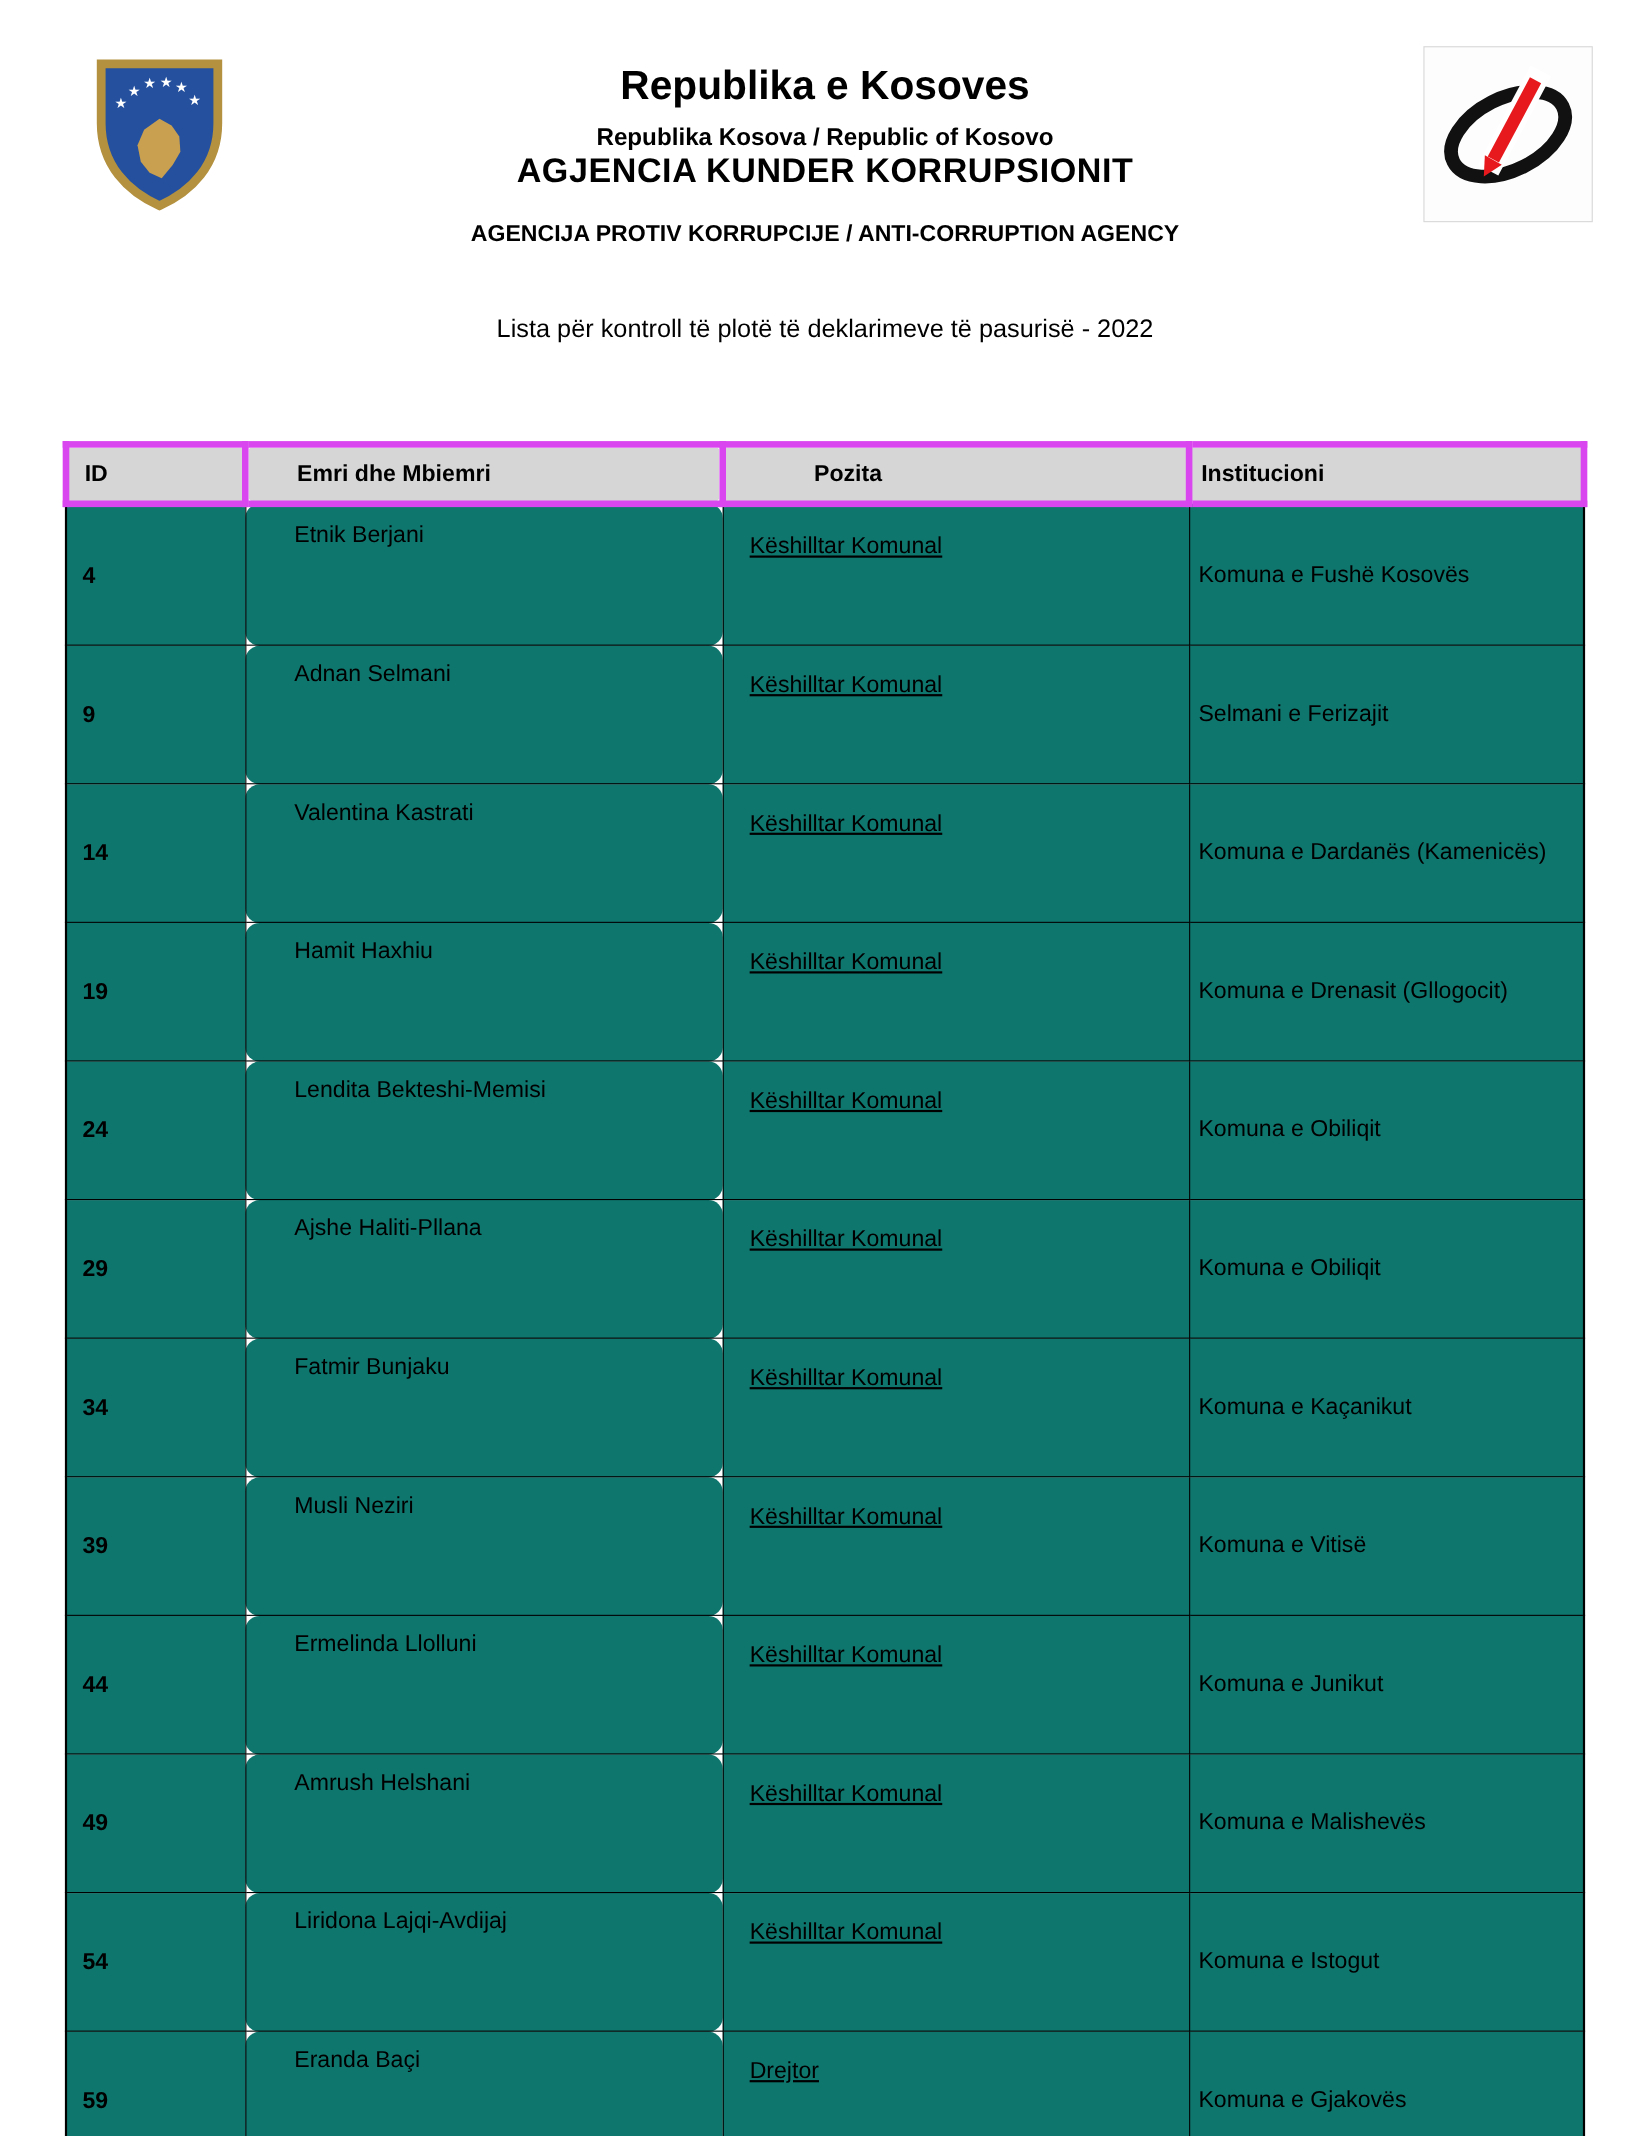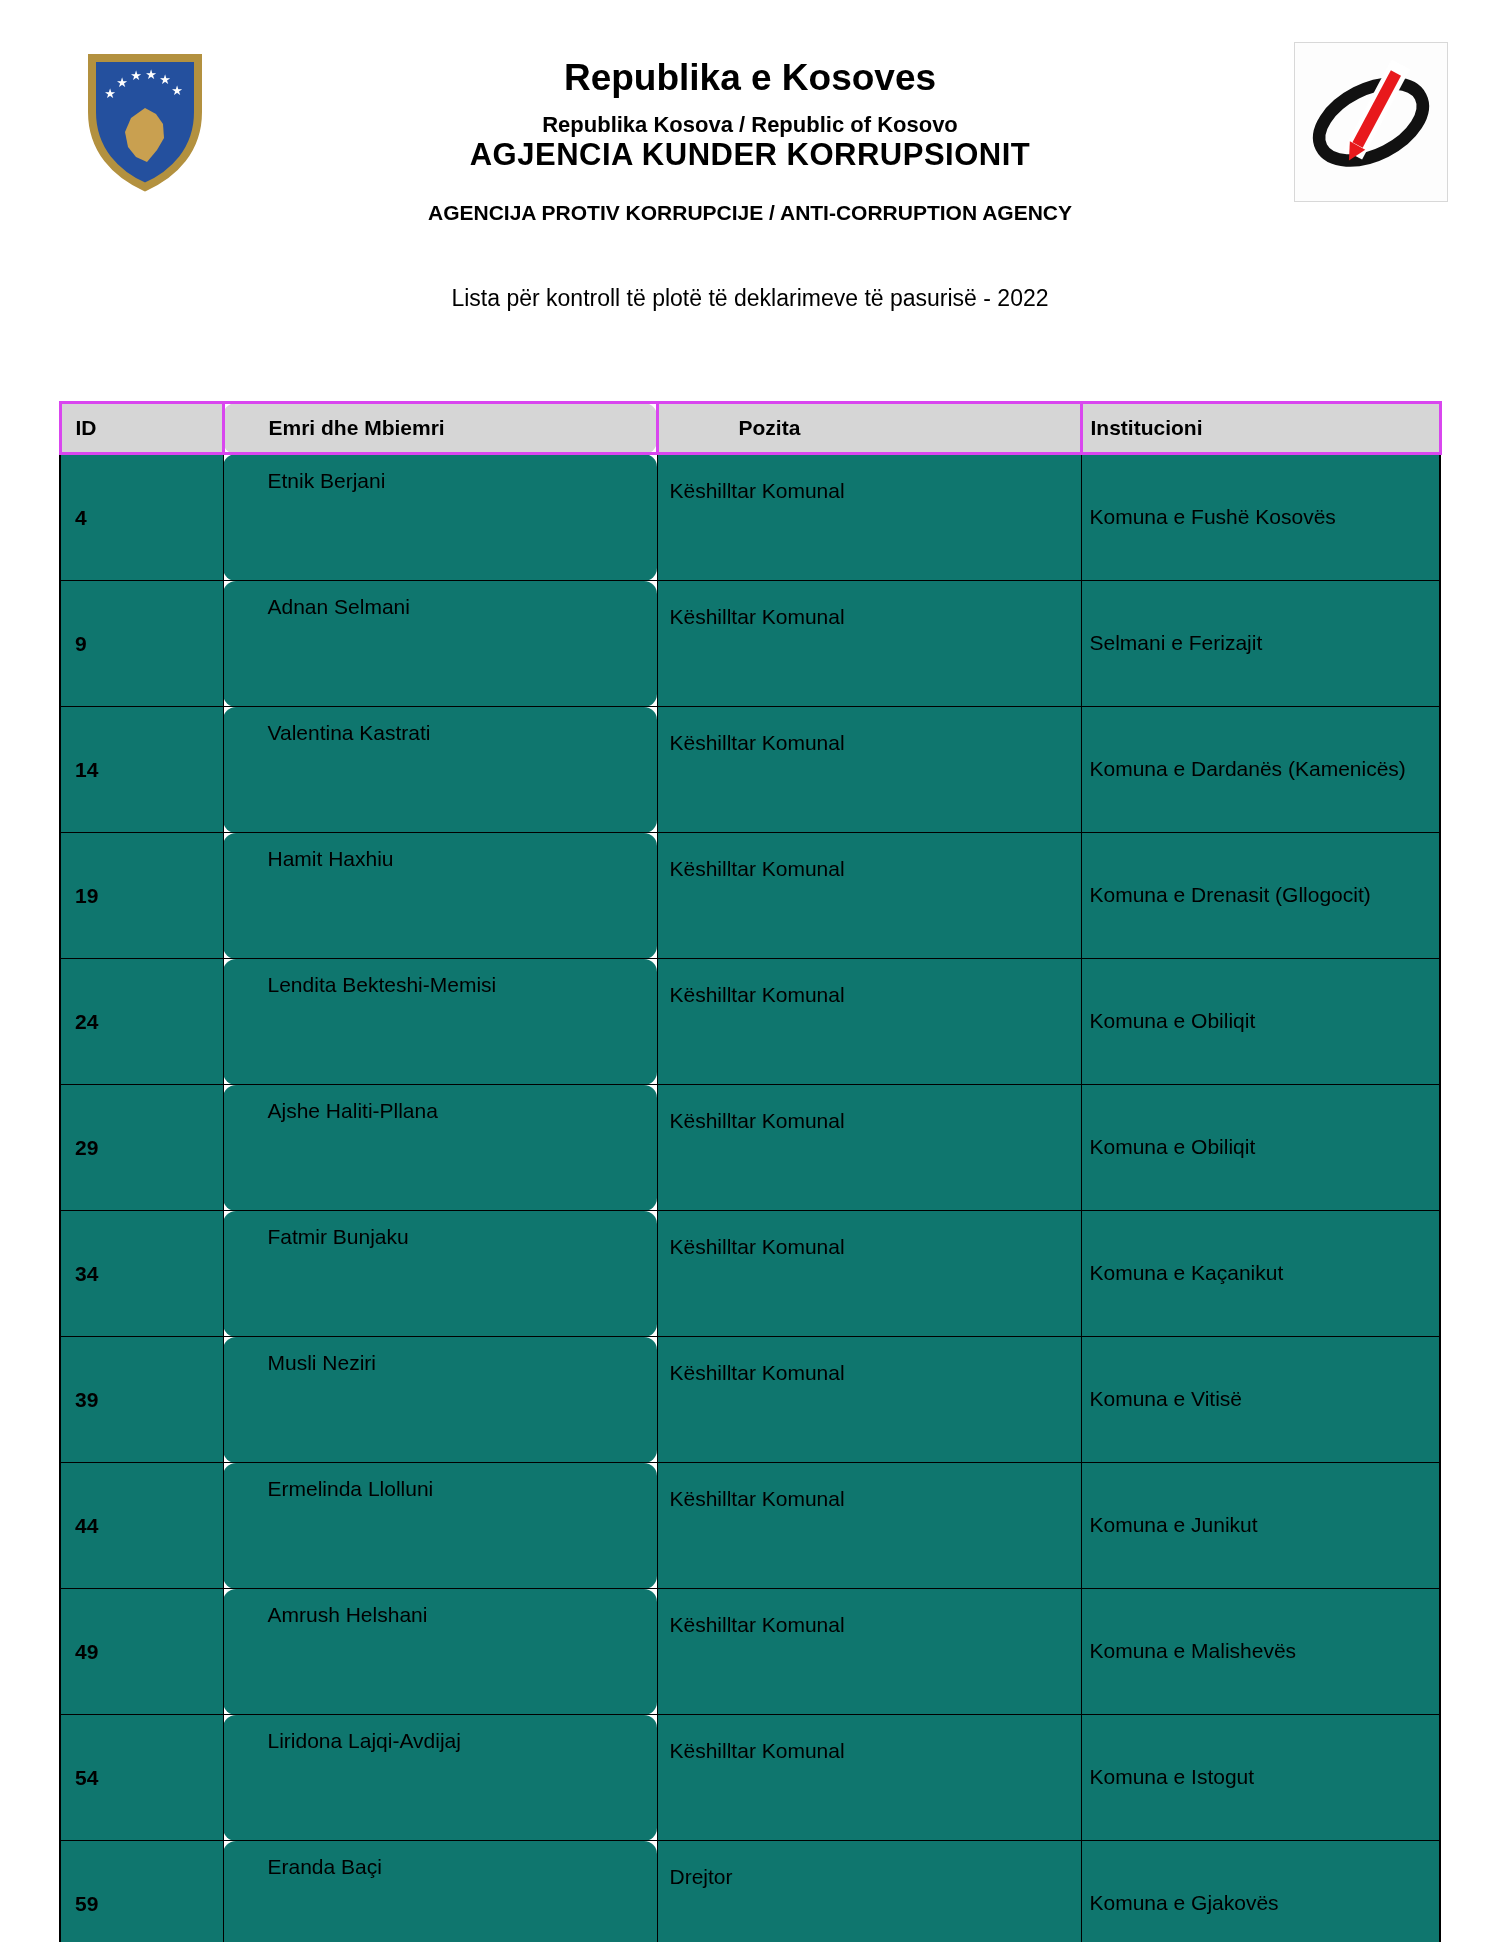--- a/index.html
+++ b/index.html
@@ -53,40 +53,40 @@
   
   table.decl {
     margin: 90px auto 0 auto;
     width: 1380px;
     border-collapse: collapse;
     table-layout: fixed;
     border: 2px solid #000;
   }
   table.decl th {
     background: #d6d6d6;
-    border: 3px solid #d946ef;
+    border: 6px solid #d946ef;
     font-size: 21px;
     font-weight: bold;
     height: 46px;
     vertical-align: middle;
     text-align: left;
     white-space: nowrap;
     overflow: hidden;
     margin-top: 24px;
   }
   table.decl td {
     border: 1px solid #000;
     font-size: 21px;
     height: 100px;
     background: #0f766e;
   }
   .h-id,   .c-id   { padding-left: 14px; }
   .h-name, .c-name { padding-left: 44px; border-radius: 13px; }
   .h-pos           { padding-left: 80px; }
-  .c-pos           { padding-left: 12px; }
+  .c-pos           { padding-left: 24px; text-decoration: underline; }
   .h-inst, .c-inst { padding-left: 8px; }
   .c-id   { vertical-align: middle; font-weight: bold; font-size: 20px; }
   .c-name { vertical-align: top; padding-top: 14px; padding-right: 10px; }
   .c-pos  { vertical-align: top; padding-top: 24px; padding-right: 10px; }
   .c-inst { vertical-align: middle; padding-right: 14px; line-height: 1.45; }
 </style>
 </head>
 <body>
 
 <div class="page">

